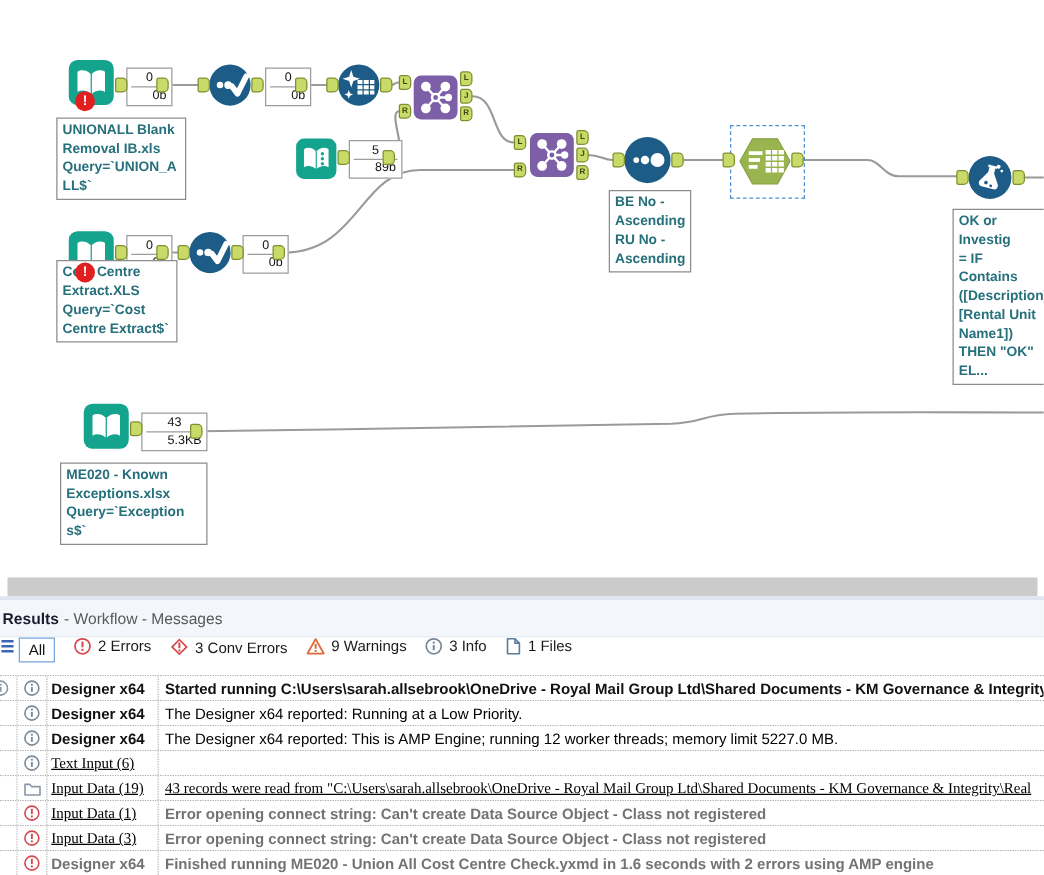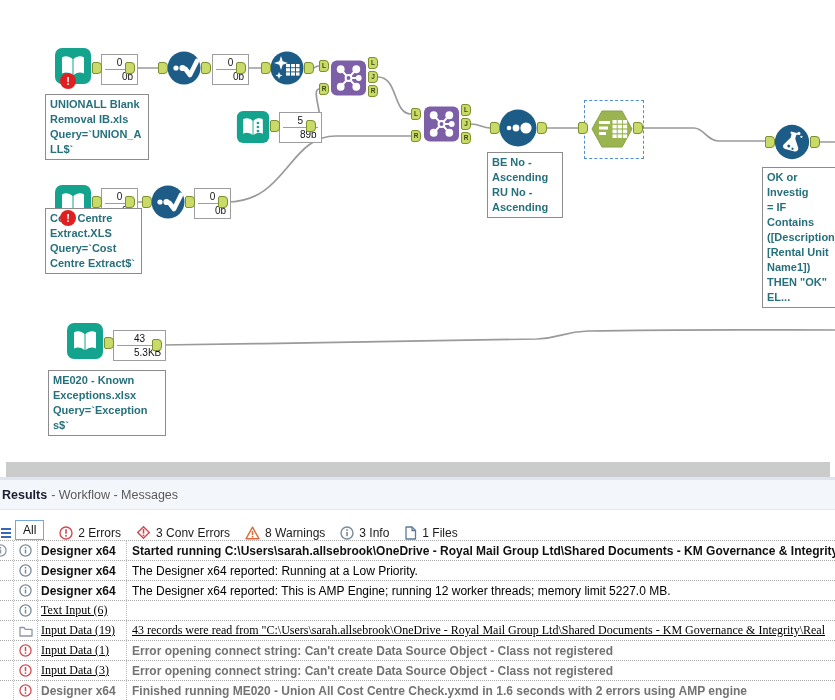--- a/index.html
+++ b/index.html
@@ -21,21 +21,21 @@
     font-weight:bold;font-size:11px;line-height:16px;text-align:center;z-index:6;}
   .selbox{position:absolute;border:1px dashed #4E8FD0;z-index:1;}
   
   .results{position:absolute;left:0;top:462px;width:835px;height:301px;background:#fff;}
   .splitter{position:absolute;left:6px;top:0;width:824px;height:15px;background:#CBCBCB;}
   .rheader{position:absolute;left:0;top:15px;width:835px;height:33px;background:#F3F6FB;
     border-top:3px solid #DDE5F2;border-bottom:1px solid #E4EAF4;box-sizing:border-box;
     display:flex;align-items:center;font-size:12.5px;color:#5a5a5a;}
   .rheader .t1{font-weight:bold;color:#1d1d30;margin:0 4px 0 2px;}
   .rtoolbar{position:absolute;left:0;top:48px;width:835px;height:30px;background:#fff;
-    display:flex;align-items:flex-end;font-size:12px;color:#1a1a1a;}
+    display:flex;align-items:flex-start;font-size:12px;color:#1a1a1a;}
   .burger{width:10px;margin-left:1px;flex:none;}
   .allbtn{border:1px solid #78A5DA;background:#fff;color:#111;padding:2px 7px;font-size:12px;
     margin-left:4px;font-family:"Liberation Sans",sans-serif;}
   .filter{display:flex;align-items:center;gap:5px;margin-left:15px;}
   .grid{position:absolute;left:0;top:78px;width:835px;height:160px;border-top:1px dotted #aaa;}
   .row{display:flex;height:20px;box-sizing:border-box;border-bottom:1px dotted #aaa;font-size:12px;
     align-items:center;overflow:hidden;background:#fff;}
   .gut{width:13px;flex:none;height:100%;position:relative;border-right:1px dotted #c0c0c0;}
   .icol{width:23px;flex:none;display:flex;justify-content:center;align-items:center;height:100%;
     border-right:1px dotted #b5b5b5;}
@@ -232,21 +232,21 @@
   <div class="anchor" style="left:490px;top:122px"></div>
   <div class="tool" style="left:499px;top:109px">
     <svg width="38" height="38" viewBox="0 0 38 38">
       <circle cx="19" cy="19" r="18.5" fill="#1C5C86"></circle>
       <circle cx="10" cy="19" r="2.3" fill="#fff"></circle>
       <circle cx="17" cy="19" r="3.4" fill="#fff"></circle>
       <circle cx="27" cy="19" r="5.6" fill="#fff"></circle>
     </svg>
   </div>
   <div class="anchor" style="left:537px;top:122px"></div>
-  <div class="ann" style="left:487px;top:152px;width:76px">BE No -
+  <div class="ann" style="left:487px;top:152px;width:66px">BE No -
 Ascending
 RU No -
 Ascending</div>
 
   <div class="selbox" style="left:584px;top:100px;width:58px;height:57px"></div>
   <div class="anchor" style="left:578px;top:122px"></div>
   <div class="tool" style="left:590px;top:108px">
     <svg width="44" height="42" viewBox="0 0 44 42">
       <polygon points="2,21 12,3 32,3 42,21 32,39 12,39" fill="#9AB54F" stroke="#87A244" stroke-width="1"></polygon>
       <g fill="#fff">
@@ -343,21 +343,21 @@
           <rect x="6.7" y="9.6" width="1.6" height="1.6" fill="#D4494F"></rect>
       </svg>
       <span>3 Conv Errors</span>
     </span>
     <span class="filter">
       <svg width="15" height="14" viewBox="0 0 15 14">
         <path d="M7.5 1.2 L14 12.8 H1 Z" fill="none" stroke="#DE6A3A" stroke-width="1.4" stroke-linejoin="round"></path>
         <rect x="6.7" y="5" width="1.6" height="4" fill="#DE6A3A"></rect>
           <rect x="6.7" y="10" width="1.6" height="1.5" fill="#DE6A3A"></rect>
       </svg>
-      <span>8 Warnings</span>
+      <span>9 Warnings</span>
     </span>
     <span class="filter">
       <svg width="14" height="14" viewBox="0 0 14 14">
         <circle cx="7" cy="7" r="6" fill="none" stroke="#7A8A99" stroke-width="1.4"></circle>
         <rect x="6.2" y="6" width="1.6" height="4.2" fill="#7A8A99"></rect>
           <rect x="6.2" y="3.2" width="1.6" height="1.7" fill="#7A8A99"></rect>
       </svg>
       <span>3 Info</span>
     </span>
     <span class="filter">

